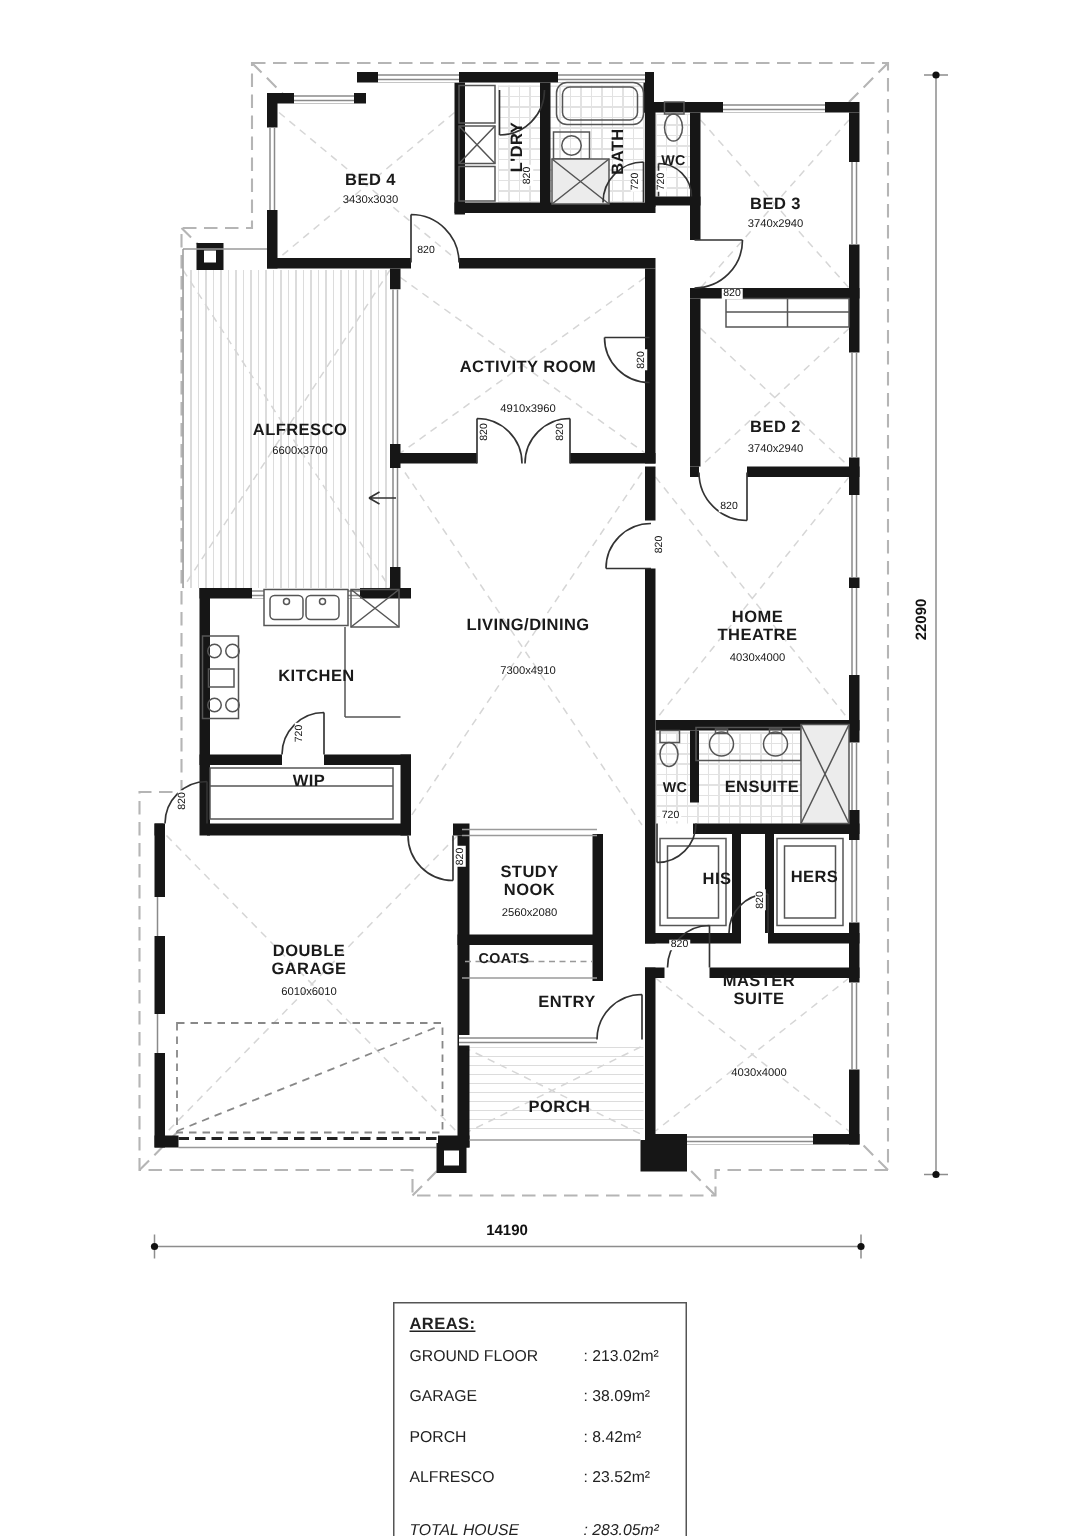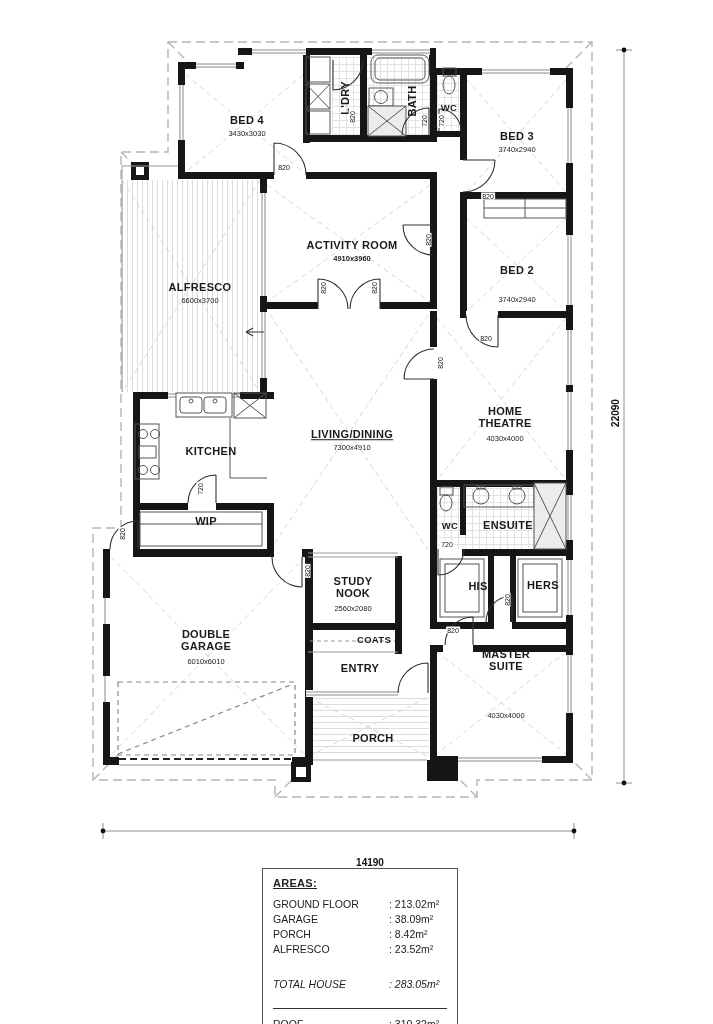--- a/index.html
+++ b/index.html
@@ -19,21 +19,21 @@
   .dims { position:absolute; transform:translate(-50%,-50%); font-size:7.5px; color:#1a1a1a;
           white-space:nowrap; text-align:center; }
   .dlabel { position:absolute; transform:translate(-50%,-50%); font-size:7px; color:#111;
             background:#fff; padding:0 1px; line-height:1; white-space:nowrap; }
   .dlabel.rot { transform:translate(-50%,-50%) rotate(-90deg); }
   .dimtxt { position:absolute; transform:translate(-50%,-50%); font-size:10px; font-weight:bold; color:#111; }
   .dimtxt.rot { transform:translate(-50%,-50%) rotate(-90deg); }
   .areas { position:absolute; left:262px; top:868px; width:196px; box-sizing:border-box;
            border:1px solid #555; padding:8px 10px 10px 10px; font-size:10.5px; color:#222; background:#fff; }
   .areas-title { font-weight:bold; font-size:11px; text-decoration:underline; letter-spacing:.3px; }
-  .arow { display:flex; margin-top:3px; }
+  .arow { display:flex; margin-top:15px; }
   .arow span:first-child { width:116px; flex:0 0 116px; }
   .arow.first { margin-top:9px; }
   .arow.total { margin-top:23px; border-bottom:1.5px solid #333; padding-bottom:18px;font-style:italic; }
   .arow.roof { margin-top:9px;align-items:flex-end; }
 </style>
 </head>
 <body>
 
 <div class="stage">
 
@@ -253,41 +253,41 @@
   </svg>
 
   <div class="lbl" style="left:247px;top:121px;">BED 4</div>
   <div class="dims" style="left:247px;top:133px;">3430x3030</div>
   <div class="lbl rot" style="left:346px;top:98px;">L'DRY</div>
   <div class="lbl rot" style="left:413px;top:101px;">BATH</div>
   <div class="lbl sm" style="left:449px;top:108px;">WC</div>
   <div class="lbl" style="left:517px;top:137px;">BED 3</div>
   <div class="dims" style="left:517px;top:149px;">3740x2940</div>
   <div class="lbl" style="left:352px;top:246px;">ACTIVITY ROOM</div>
-  <div class="dims" style="left:352px;top:258px;font-weight:bold;">4910x3960</div>
+  <div class="dims" style="left:352px;top:272px;">4910x3960</div>
   <div class="lbl" style="left:200px;top:288px;">ALFRESCO</div>
   <div class="dims" style="left:200px;top:300px;">6600x3700</div>
-  <div class="lbl" style="left:517px;top:271px;">BED 2</div>
+  <div class="lbl" style="left:517px;top:286px;">BED 2</div>
   <div class="dims" style="left:517px;top:299px;">3740x2940</div>
   <div class="lbl" style="left:201px;top:452px;padding-left:20px;">KITCHEN</div>
-  <div class="lbl" style="left:352px;top:435px;text-decoration:underline;">LIVING/DINING</div>
+  <div class="lbl" style="left:352px;top:418px;">LIVING/DINING</div>
   <div class="dims" style="left:352px;top:447px;">7300x4910</div>
   <div class="lbl wrap" style="left:505px;top:418px;width:80px;">HOME THEATRE</div>
   <div class="dims" style="left:505px;top:438px;">4030x4000</div>
   <div class="lbl" style="left:206px;top:522px;">WIP</div>
   <div class="lbl sm" style="left:450px;top:526px;">WC</div>
   <div class="lbl" style="left:508px;top:526px;">ENSUITE</div>
   <div class="lbl" style="left:478px;top:587px;">HIS</div>
   <div class="lbl" style="left:533px;top:586px;padding-left:20px;">HERS</div>
   <div class="lbl wrap" style="left:353px;top:588px;width:58px;">STUDY NOOK</div>
   <div class="dims" style="left:353px;top:608px;">2560x2080</div>
   <div class="lbl wrap" style="left:206px;top:641px;width:72px;">DOUBLE GARAGE</div>
   <div class="dims" style="left:206px;top:661px;">6010x6010</div>
-  <div class="lbl sm" style="left:374px;top:640px;">COATS</div>
-  <div class="lbl" style="left:360px;top:669px;">ENTRY</div>
+  <div class="lbl sm" style="left:336px;top:640px;">COATS</div>
+  <div class="lbl" style="left:378px;top:669px;">ENTRY</div>
   <div class="lbl wrap" style="left:506px;top:661px;width:66px;">MASTER SUITE</div>
   <div class="dims" style="left:506px;top:715px;">4030x4000</div>
   <div class="lbl" style="left:373px;top:739px;">PORCH</div>
 
   <span class="dlabel" style="left:284px;top:167px;">820</span>
   <span class="dlabel rot" style="left:352px;top:117px;">820</span>
   <span class="dlabel rot" style="left:424px;top:121px;">720</span>
   <span class="dlabel rot" style="left:441px;top:121px;">720</span>
   <span class="dlabel" style="left:488px;top:196px;">820</span>
   <span class="dlabel rot" style="left:428px;top:240px;">820</span>
@@ -295,21 +295,21 @@
   <span class="dlabel rot" style="left:374px;top:288px;">820</span>
   <span class="dlabel" style="left:486px;top:338px;">820</span>
   <span class="dlabel rot" style="left:440px;top:363px;">820</span>
   <span class="dlabel rot" style="left:200px;top:489px;">720</span>
   <span class="dlabel rot" style="left:122px;top:534px;">820</span>
   <span class="dlabel rot" style="left:307px;top:571px;">820</span>
   <span class="dlabel" style="left:447px;top:544px;">720</span>
   <span class="dlabel rot" style="left:507px;top:600px;">820</span>
   <span class="dlabel" style="left:453px;top:630px;">820</span>
 
-  <div class="dimtxt" style="left:338px;top:862px;margin-left:32px;">14190</div>
+  <div class="dimtxt" style="left:338px;top:821px;">14190</div>
   <div class="dimtxt rot" style="left:615px;top:413px;">22090</div>
 
   <div class="areas">
     <div class="areas-title">AREAS:</div>
     <div class="arow first">
       <span>GROUND FLOOR</span>
       <span>: 213.02m²</span>
     </div>
     <div class="arow">
       <span>GARAGE</span>

